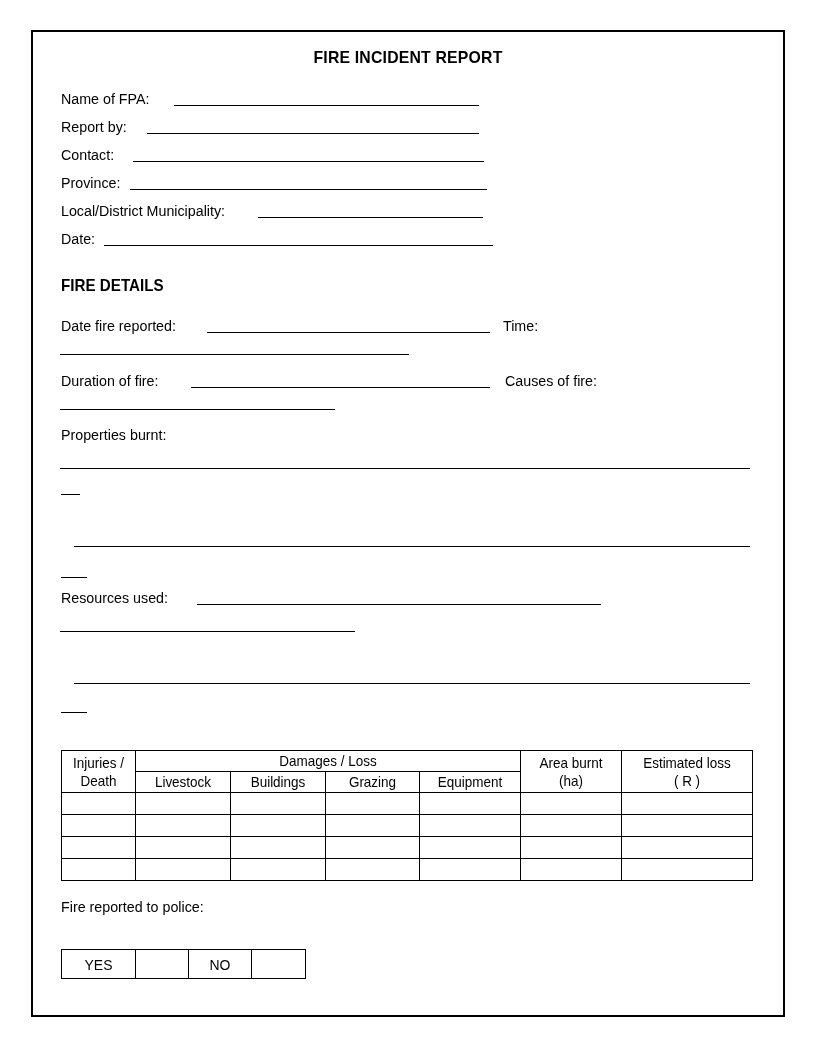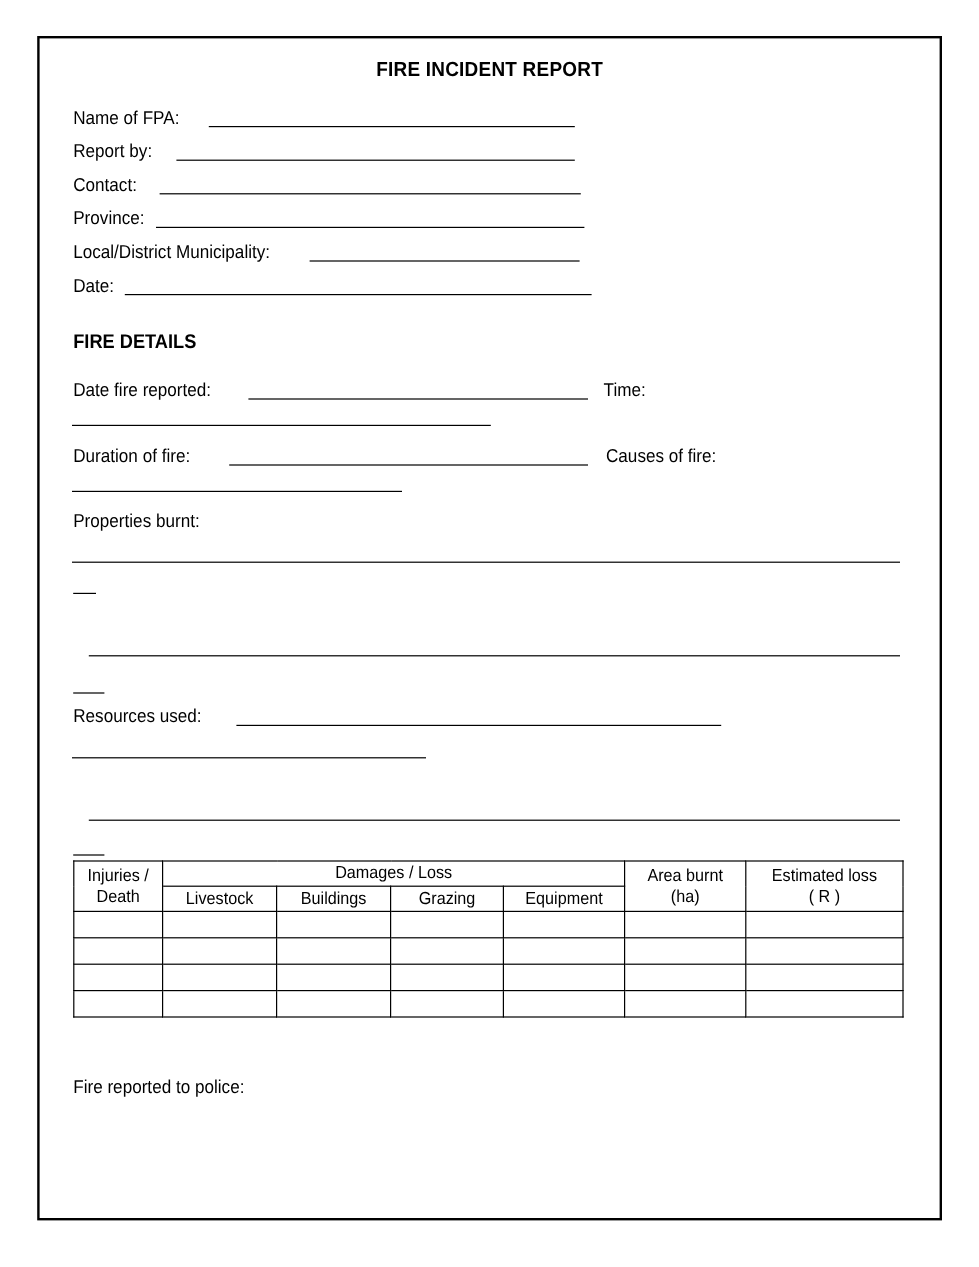--- a/index.html
+++ b/index.html
@@ -74,21 +74,21 @@
   }
   .stub {
     position: absolute;
     height: 0;
     border-top: 1.6px solid #000000;
   }
   
   #damage-table {
     position: absolute;
     left: 61px;
-    top: 717px;
+    top: 750px;
     width: 673px;
     border-collapse: collapse;
     table-layout: fixed;
   }
   #damage-table th,
   #damage-table td {
     border: 1.3px solid #000000;
     font-weight: normal;
     font-size: 14.5px;
     text-align: center;
@@ -269,14 +269,28 @@
         <td class="body-cell"></td>
         <td class="body-cell"></td>
         <td class="body-cell"></td>
         <td class="body-cell"></td>
       </tr>
     </tbody>
   </table>
 
   <div class="fld" style="left:61px; top:898px;">Fire reported to police:</div>
 
+  <table id="yesno-table">
+    <tbody>
+      <tr>
+        <td class="c1">
+          <span class="yn">YES</span>
+        </td>
+        <td class="c2"></td>
+        <td class="c3">
+          <span class="yn">NO</span>
+        </td>
+        <td class="c4"></td>
+      </tr>
+    </tbody>
+  </table>
 
 </div>
 
 </body></html>

